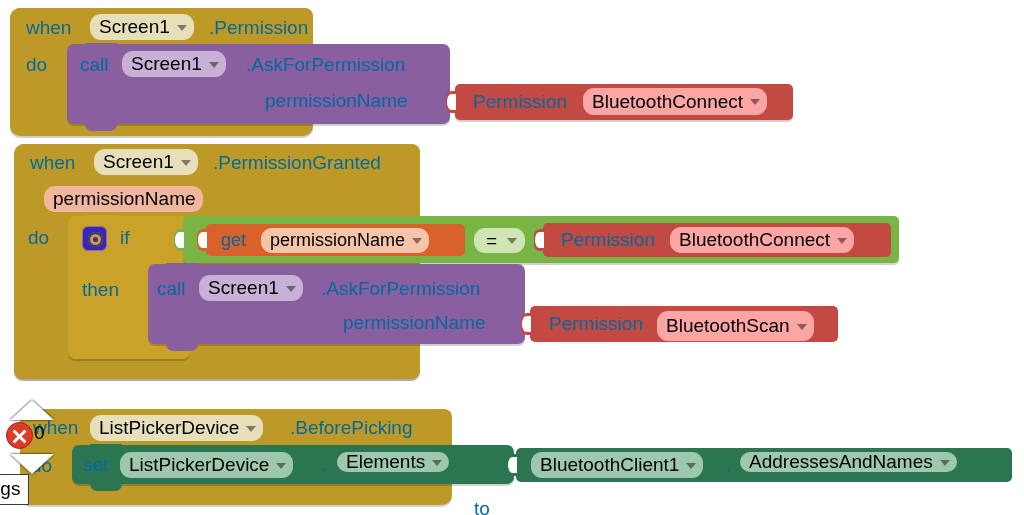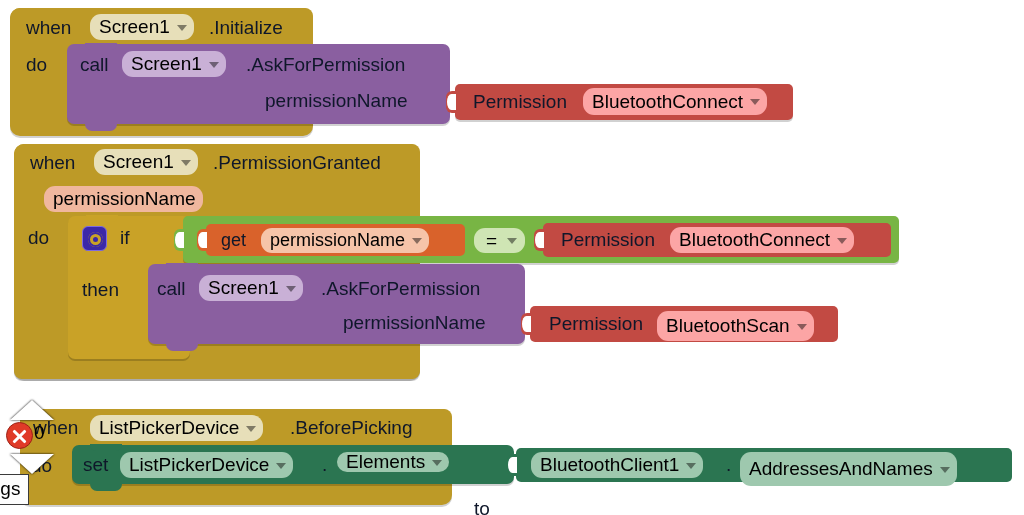--- a/index.html
+++ b/index.html
@@ -8,21 +8,21 @@
     background:#ffffff;
     font-family:"Liberation Sans", sans-serif;
     overflow:hidden;
     position:relative;
   }
   #canvas{position:absolute;left:0;top:0;width:1024px;height:515px;}
 
   
   .blk{position:absolute;box-sizing:border-box;}
   .label{
-    color:#0f172a;font-size:19px;line-height:1;
+    color:#0369a1;font-size:19px;line-height:1;
     white-space:nowrap;user-select:none;text-align:center;
   }
 
   
   .field{
     display:inline-flex;align-items:center;gap:7px;
     border-radius:11px;
     padding:2px 7px 3px 9px;
     font-size:19px;line-height:1;color:#000;
     white-space:nowrap;
@@ -120,21 +120,21 @@
 
   <div class="blk hat" style="left:10px;top:8px;width:303px;height:128px;"></div>
 
   <div class="blk gold-b" style="left:10px;top:8px;width:303px;height:36px;border-radius:10px 8px 0 0;"></div>
 
   <div class="blk label" style="left:26px;top:18px;">when</div>
   <div class="blk field purple-f" style="left:90px;top:14px;background:#e7dfb9;height:26px;">
     <span>Screen1</span>
     <span class="caret"></span>
   </div>
-  <div class="blk label" style="left:209px;top:18px;">.Initialize</div>
+  <div class="blk label" style="left:209px;top:18px;">.Permission</div>
 
   <div class="blk label" style="left:26px;top:55px;">do</div>
 
   <div class="blk purple statement" style="left:67px;top:44px;width:383px;height:80px;">
     <div class="topnotch purple" style="background:#8a5fa0;"></div>
     <div class="botnotch purple" style="background:#8a5fa0;"></div>
   </div>
   <div class="blk label" style="left:80px;top:55px;">call</div>
   <div class="blk field purple-f" style="left:122px;top:51px;height:26px;">
     <span>Screen1</span>
@@ -258,21 +258,21 @@
   <div class="blk label" style="left:474px;top:455px;margin-top:44px;">to</div>
 
   <div class="blk teal" style="left:516px;top:448px;width:496px;height:34px;border-radius:5px;">
     <div class="plug teal" style="background:#2b7551;"></div>
   </div>
   <div class="blk field teal-f" style="left:531px;top:452px;height:26px;justify-content:space-between;">
     <span>BluetoothClient1</span>
     <span class="caret"></span>
   </div>
   <div class="blk label" style="left:726px;top:455px;">.</div>
-  <div class="blk field teal-f" style="left:740px;top:452px;height:34px;">
+  <div class="blk field teal-f" style="left:740px;top:452px;height:20px;">
     <span>AddressesAndNames</span>
     <span class="caret"></span>
   </div>
 
   <div id="indicator">
     <div class="tri tri-up"></div>
     <div id="errcircle">
       <div class="x1"></div>
         <div class="x2"></div>
     </div>

